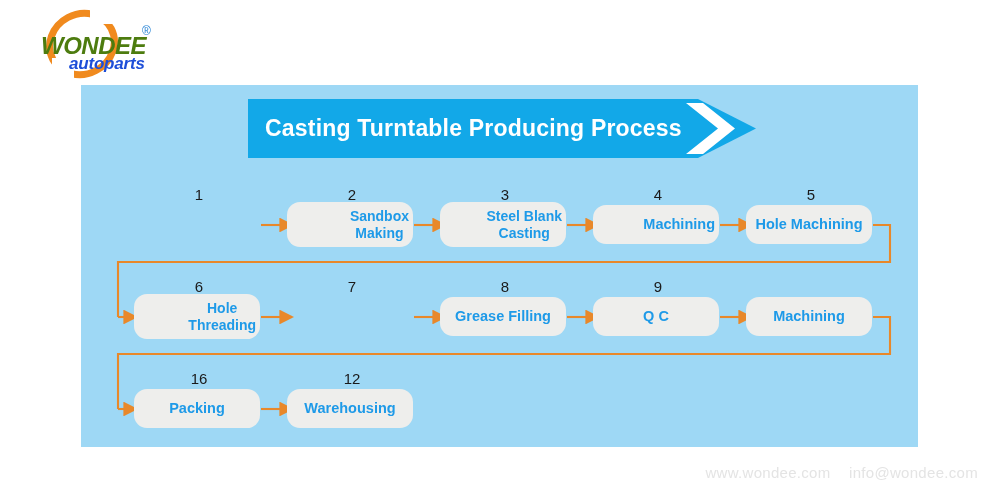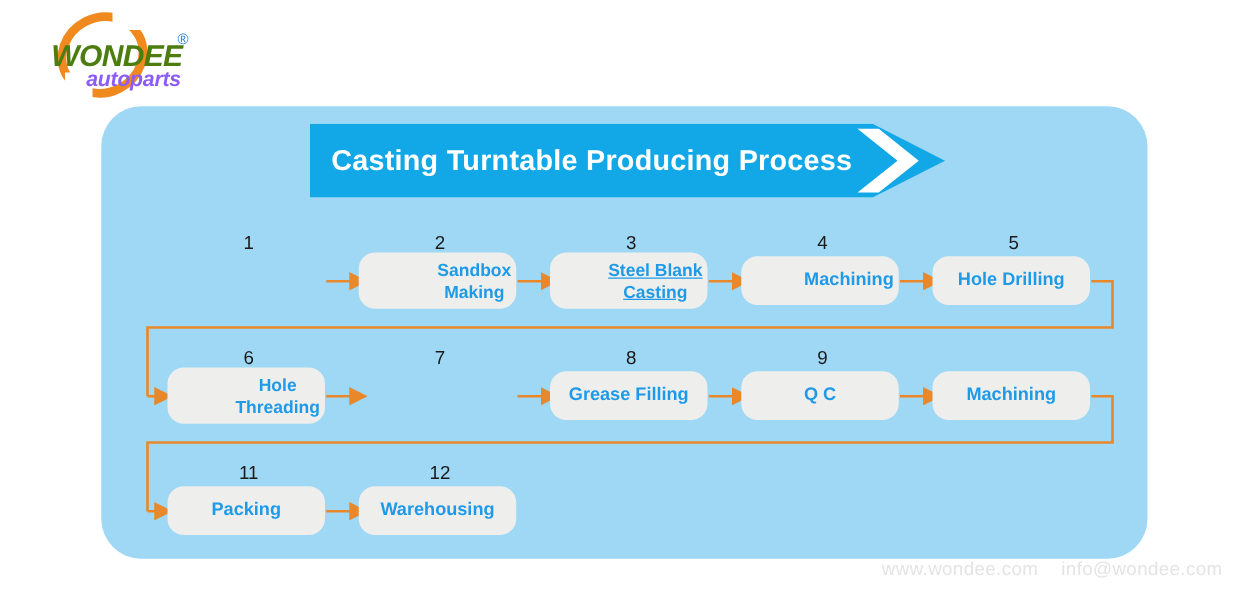--- a/index.html
+++ b/index.html
@@ -26,21 +26,20 @@
   #logo svg { display:block; }
 
   
   #panel {
     position: absolute;
     left: 81px;
     top: 85px;
     width: 837px;
     height: 362px;
     background: #9ed8f5;
-    border-radius: 32px;
   }
 
   
   #title-banner {
     position: absolute;
     left: 167px;      
     top: 14px;
     width: 508px;
     height: 59px;
   }
@@ -96,21 +95,21 @@
     font-size: 15px;
     font-weight: normal;
     text-align: center;
     z-index: 3;
   }
 
   
   #footer {
     position: absolute;
     left: 0;
-    top: 447px;
+    top: 464px;
     width: 1000px;
     text-align: right;
     padding-right: 22px;
     box-sizing: border-box;
     color: #e4e4e4;
     font-size: 15px;
     letter-spacing: 0.3px;
   }
   #footer span { margin-left: 14px; }
 </style>
@@ -120,21 +119,21 @@
 <div id="logo">
   <svg width="210" height="72" viewBox="0 0 210 72" xmlns="http://www.w3.org/2000/svg">
     <g>
       <ellipse cx="58" cy="36" rx="33" ry="30" transform="rotate(-28 58 36)" fill="none" stroke="#f08a1e" stroke-width="7"></ellipse>
       <rect x="28" y="50" width="22" height="22" fill="#ffffff"></rect>
       <rect x="66" y="0" width="26" height="16" fill="#ffffff"></rect>
     </g>
   </svg>
   <div style="position:absolute;left:17px;top:24px;font-size:24px;font-weight:bold;font-style:italic;color:#4d7c0f;letter-spacing:-0.5px;">WONDEE</div>
   <div style="position:absolute;left:118px;top:16px;font-size:12px;color:#1e7fd4;">®</div>
-  <div style="position:absolute;left:45px;top:46px;font-size:17px;font-weight:bold;font-style:italic;color:#8b5cf6;letter-spacing:-0.2px;">autoparts</div>
+  <div style="position:absolute;left:45px;top:46px;font-size:17px;font-weight:bold;font-style:italic;color:#1d4ed8;letter-spacing:-0.2px;">autoparts</div>
 </div>
 
 <div id="panel">
 
   <div id="title-banner">
     <svg width="508" height="59" viewBox="0 0 508 59" xmlns="http://www.w3.org/2000/svg">
       <path d="M0 0 H450 L508 29.5 L450 59 H0 Z" fill="#12a8e8"></path>
       <path d="M438 4 L470 29.5 L438 55 L455 55 L487 29.5 L455 4 Z" fill="#ffffff"></path>
     </svg>
     <div id="title-text">Casting Turntable Producing Process</div>
@@ -172,33 +171,33 @@
 
     <div class="num" style="left:55px;top:101px;width:126px;">1</div>
 
     <div class="num" style="left:208px;top:101px;width:126px;">2</div>
     <div class="node two-line" style="left:206px;top:117px;width:126px;height:45px;white-space:pre-line;">
       <span>Sandbox
 Making</span>
     </div>
 
     <div class="num" style="left:361px;top:101px;width:126px;">3</div>
-    <div class="node two-line" style="left:359px;top:117px;width:126px;height:45px;white-space:pre-line;text-decoration:underline;">
+    <div class="node two-line" style="left:359px;top:117px;width:126px;height:45px;white-space:pre-line;">
       <span>Steel Blank
 Casting</span>
     </div>
 
     <div class="num" style="left:514px;top:101px;width:126px;">4</div>
     <div class="node" style="left:512px;top:120px;width:126px;height:39px;justify-content:flex-end;">
       <span>Machining</span>
     </div>
 
     <div class="num" style="left:667px;top:101px;width:126px;">5</div>
     <div class="node" style="left:665px;top:120px;width:126px;height:39px;">
-      <span>Hole Drilling</span>
+      <span>Hole Machining</span>
     </div>
 
     <div class="num" style="left:55px;top:193px;width:126px;">6</div>
     <div class="node two-line" style="left:53px;top:209px;width:126px;height:45px;white-space:pre-line;">
       <span>Hole
 Threading</span>
     </div>
 
     <div class="num" style="left:208px;top:193px;width:126px;">7</div>
 
@@ -209,21 +208,21 @@
 
     <div class="num" style="left:514px;top:193px;width:126px;">9</div>
     <div class="node" style="left:512px;top:212px;width:126px;height:39px;">
       <span>Q C</span>
     </div>
 
     <div class="node" style="left:665px;top:212px;width:126px;height:39px;">
       <span>Machining</span>
     </div>
 
-    <div class="num" style="left:55px;top:285px;width:126px;">11</div>
+    <div class="num" style="left:55px;top:285px;width:126px;">16</div>
     <div class="node" style="left:53px;top:304px;width:126px;height:39px;">
       <span>Packing</span>
     </div>
 
     <div class="num" style="left:208px;top:285px;width:126px;">12</div>
     <div class="node" style="left:206px;top:304px;width:126px;height:39px;">
       <span>Warehousing</span>
     </div>
 
   </div>

